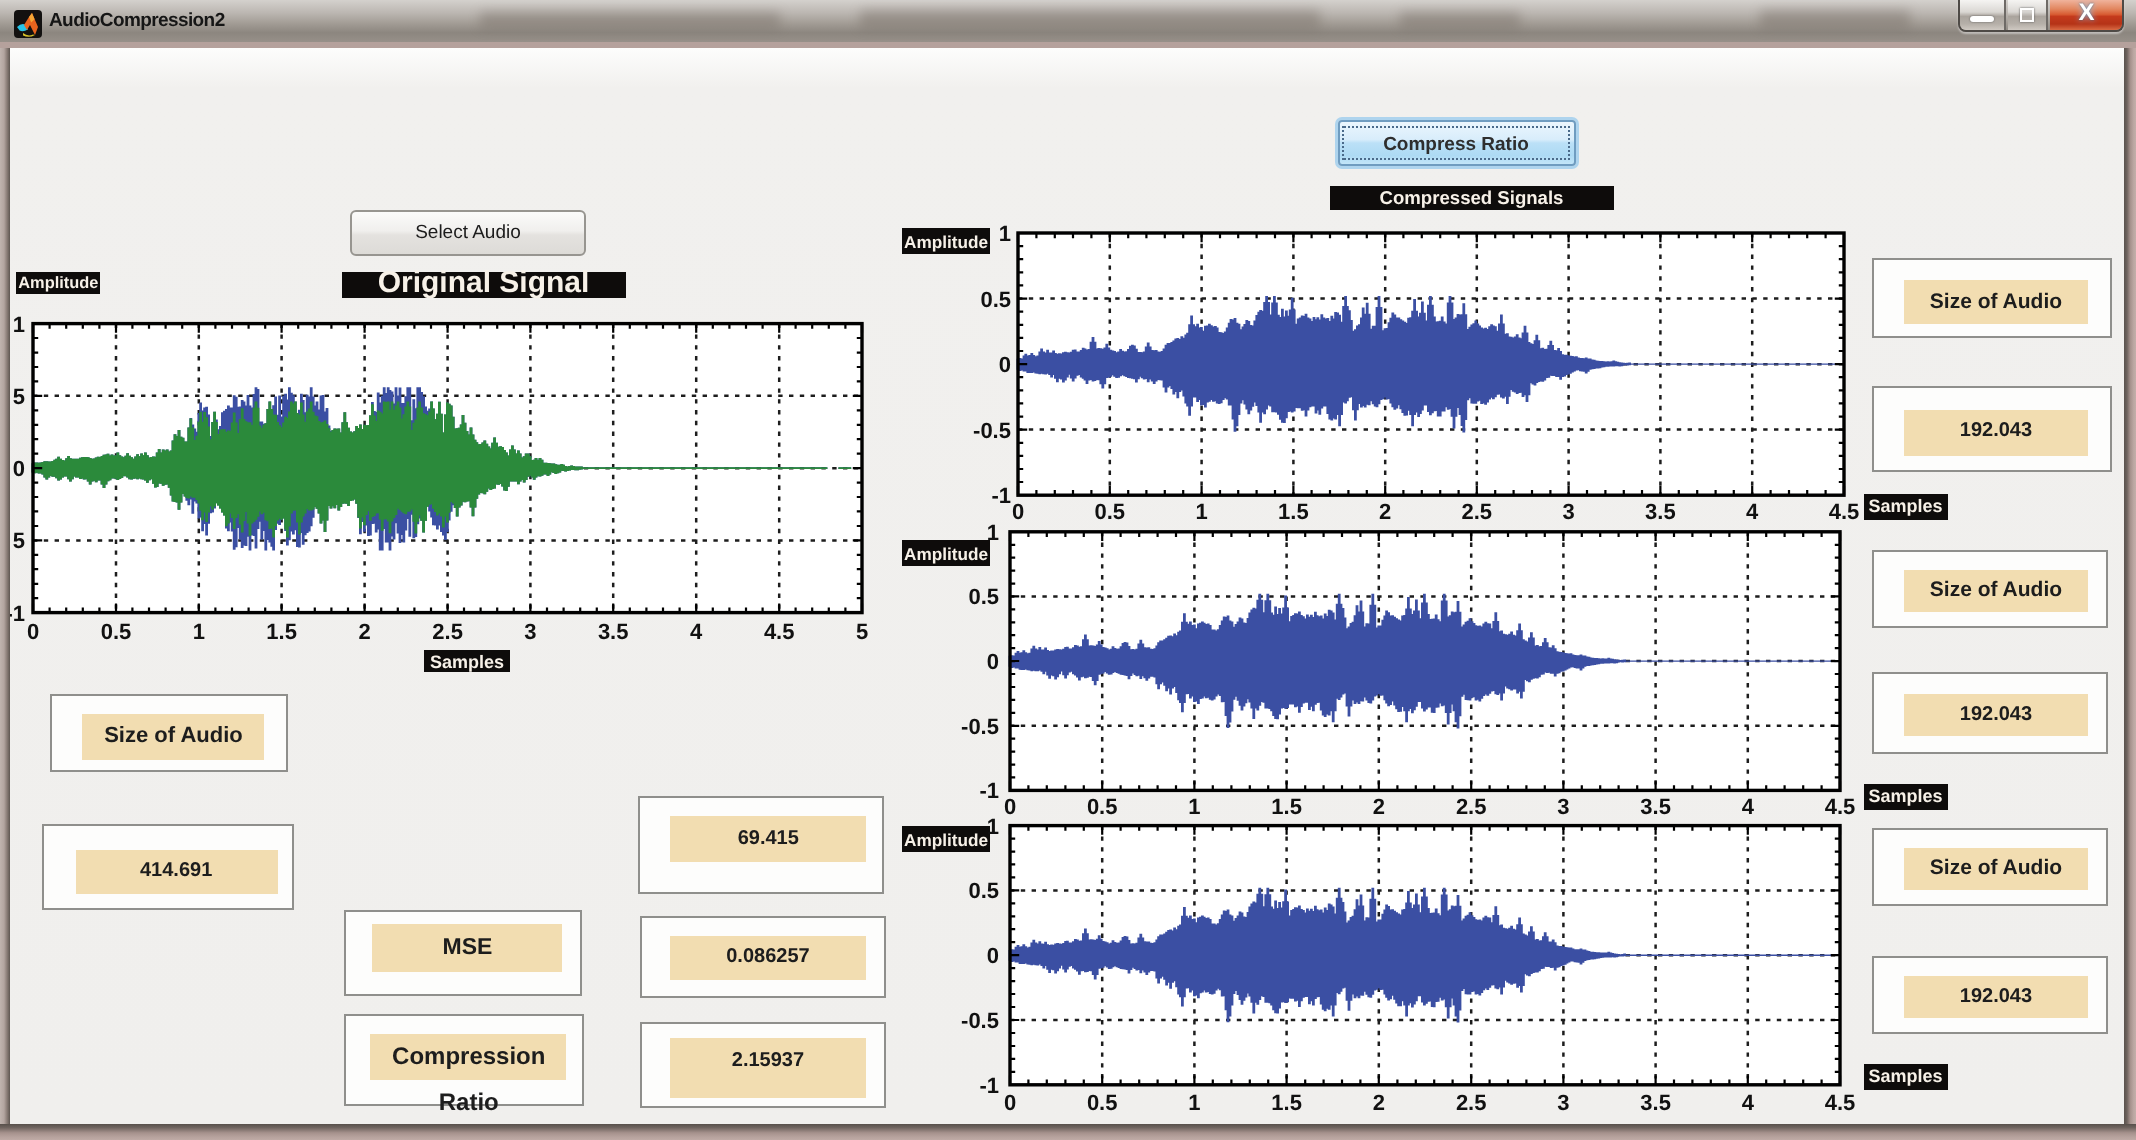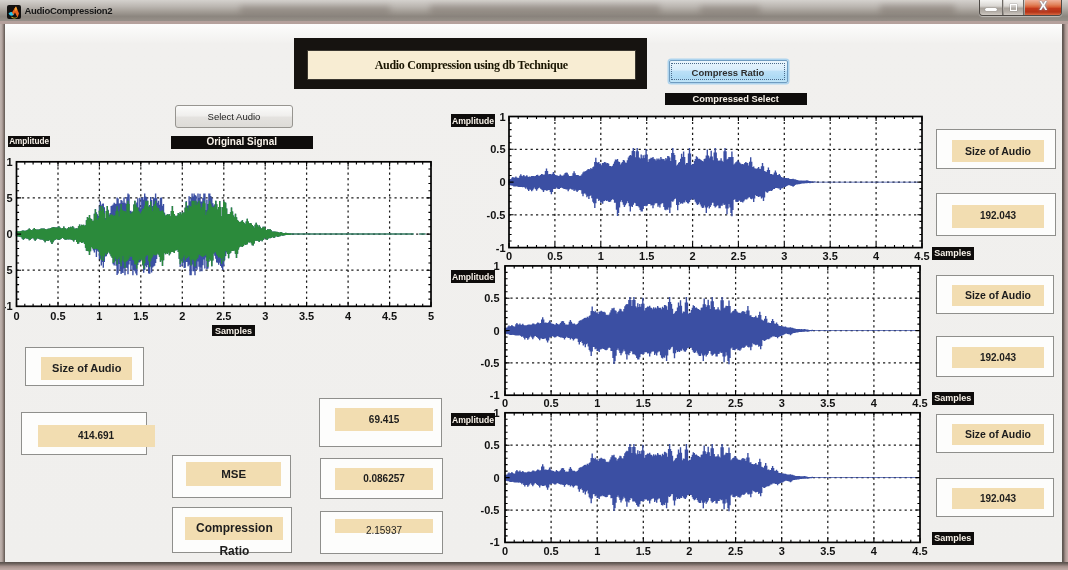--- a/index.html
+++ b/index.html
@@ -37,57 +37,54 @@
  </div>
  <div style="position:absolute;left:24.3px;top:0;width:20.4px;height:100%;background:linear-gradient(#f5f4f2 0%,#dad7d3 40%,#aaa49d 55%,#b6b0a9 80%,#cfc9c2 100%);border-right:1px solid #6e6a66;">
    <div style="position:absolute;left:6px;top:4px;width:7.5px;height:6.5px;border:1.6px solid #fff;box-shadow:0 0 1px #555;background:rgba(200,200,200,0.2);"></div>
  </div>
  <div style="position:absolute;left:45.7px;top:0;right:0;height:100%;background:linear-gradient(#f0b39c 0%,#e2865f 30%,#d85c33 48%,#c43a1c 55%,#b53317 80%,#d96a43 100%);">
    <div style="position:absolute;left:0;top:0;width:100%;height:100%;font-weight:bold;font-size:12px;color:#fff;text-align:center;line-height:13px;text-shadow:0 0 3px #8fc0e8,0 0 1px #345;">X</div>
  </div>
 </div>
  </div>
  <div id="client">
-  <div style="left:288.5px;top:13.8px;width:353.5px;height:51.0px;background:#161310;">
-        <div style="position:absolute;left:13px;top:12px;right:11px;bottom:9px;background:#f8edd3;border:1px solid #3c3830;color:#191400;font-family:'Liberation Serif',serif;font-weight:bold;font-size:12px;letter-spacing:-0.3px;text-align:center;line-height:28px;">Audio Compression using db Technique</div>
-      </div>
       <div style="left:663.5px;top:36.0px;width:119.0px;height:22.5px;background:linear-gradient(#ebf6fd 0%,#d8edfb 42%,#bbe0f7 50%,#addaf4 80%,#c2e5f8 100%);border:1.5px solid #6f9cc0;border-radius:2px;box-shadow:0 0 0 1.5px #aed4ee;">
         <div style="position:absolute;left:1.5px;top:1.5px;right:1.5px;bottom:1.5px;border:1px dotted #4a6a8a;color:#2e2e2e;font-weight:bold;font-size:9.5px;text-align:center;line-height:18px;">Compress Ratio</div>
       </div>
-      <div style="left:659.5px;top:68.5px;width:142.5px;height:12.0px;background:#0e0c0b;color:#f7f1e8;font-weight:bold;font-size:9.3px;line-height:12px;text-align:center;">Compressed Select</div>
+      <div style="left:659.5px;top:68.5px;width:142.5px;height:12.0px;background:#0e0c0b;color:#f7f1e8;font-weight:bold;font-size:9.3px;line-height:12px;text-align:center;">Compressed Signals</div>
       <div style="left:170.0px;top:81.0px;width:118.0px;height:23.3px;background:linear-gradient(#fbfbfa 0%,#f0efed 45%,#e4e2df 55%,#dddbd7 100%);border:1px solid #979590;border-radius:3px;color:#1c1c1c;font-weight:normal;font-size:9.5px;text-align:center;line-height:22px;">Select Audio</div>
-      <div style="left:165.5px;top:112.3px;width:142.5px;height:12.3px;background:#0e0c0b;color:#f7f1e8;font-weight:bold;font-size:10px;line-height:12px;text-align:center;">Original Signal</div>
+      <div style="left:165.5px;top:112.3px;width:142.5px;height:12.3px;background:#0e0c0b;color:#f7f1e8;font-weight:bold;font-size:15px;line-height:12px;text-align:center;">Original Signal</div>
       <div style="left:3.4px;top:112.3px;width:41.5px;height:11.0px;background:#0e0c0b;color:#f7f1e8;font-weight:bold;font-size:8.2px;line-height:11px;text-align:center;">Amplitude</div>
       <div style="left:446.0px;top:89.5px;width:44.0px;height:13.5px;background:#0e0c0b;color:#f7f1e8;font-weight:bold;font-size:8.6px;line-height:14px;text-align:center;">Amplitude</div>
       <div style="left:446.0px;top:245.5px;width:44.0px;height:13.5px;background:#0e0c0b;color:#f7f1e8;font-weight:bold;font-size:8.6px;line-height:14px;text-align:center;">Amplitude</div>
       <div style="left:446.0px;top:388.5px;width:44.0px;height:13.5px;background:#0e0c0b;color:#f7f1e8;font-weight:bold;font-size:8.6px;line-height:14px;text-align:center;">Amplitude</div>
       <div style="left:207.0px;top:300.5px;width:43.0px;height:11.5px;background:#0e0c0b;color:#f7f1e8;font-weight:bold;font-size:9px;line-height:12px;text-align:center;">Samples</div>
       <div style="left:926.5px;top:223.0px;width:42.5px;height:13.0px;background:#0e0c0b;color:#f7f1e8;font-weight:bold;font-size:9px;line-height:13px;text-align:center;">Samples</div>
       <div style="left:926.5px;top:367.5px;width:42.5px;height:13.0px;background:#0e0c0b;color:#f7f1e8;font-weight:bold;font-size:9px;line-height:13px;text-align:center;">Samples</div>
       <div style="left:926.5px;top:508.0px;width:42.5px;height:13.0px;background:#0e0c0b;color:#f7f1e8;font-weight:bold;font-size:9px;line-height:13px;text-align:center;">Samples</div>
       <div style="left:19.6px;top:323.2px;width:119.0px;height:38.8px;background:#fdfdfc;border:1px solid #8f8f8c;">
         <div style="position:absolute;left:15.4px;top:8.8px;width:91.5px;height:22.8px;background:#f2ddb1;color:#1d1d1d;font-weight:bold;font-size:11px;line-height:23px;text-align:center;">Size of Audio</div>
       </div>
       <div style="left:15.7px;top:387.9px;width:126.0px;height:43.1px;background:#fdfdfc;border:1px solid #8f8f8c;">
-        <div style="position:absolute;left:15.9px;top:12.0px;width:117px;height:22.5px;background:#f2ddb1;color:#1d1d1d;font-weight:bold;font-size:10px;line-height:22px;text-align:center;">414.691</div>
+        <div style="position:absolute;left:15.9px;top:12.0px;width:101px;height:22.5px;background:#f2ddb1;color:#1d1d1d;font-weight:bold;font-size:10px;line-height:22px;text-align:center;">414.691</div>
       </div>
       <div style="left:167.4px;top:431.0px;width:118.5px;height:43.0px;background:#fdfdfc;border:1px solid #8f8f8c;">
         <div style="position:absolute;left:12.9px;top:6.4px;width:94.9px;height:23.7px;background:#f2ddb1;color:#1d1d1d;font-weight:bold;font-size:11.5px;line-height:24px;text-align:center;">MSE</div>
       </div>
       <div style="left:167.4px;top:483.3px;width:119.8px;height:45.5px;background:#fdfdfc;border:1px solid #8f8f8c;">
         <div style="position:absolute;left:12.1px;top:8.6px;width:97.8px;height:22.8px;background:#f2ddb1;color:#1d1d1d;font-weight:bold;font-size:12px;line-height:23px;text-align:center;">Compression Ratio</div>
       </div>
       <div style="left:313.9px;top:373.5px;width:122.9px;height:49px;background:#fdfdfc;border:1px solid #8f8f8c;">
         <div style="position:absolute;left:15.1px;top:9.0px;width:98.3px;height:23.5px;background:#f2ddb1;color:#1d1d1d;font-weight:bold;font-size:10px;line-height:24px;text-align:center;">69.415</div>
       </div>
       <div style="left:314.8px;top:434.0px;width:122.9px;height:40.5px;background:#fdfdfc;border:1px solid #8f8f8c;">
         <div style="position:absolute;left:14.2px;top:8.5px;width:98.0px;height:22.5px;background:#f2ddb1;color:#1d1d1d;font-weight:bold;font-size:10px;line-height:22px;text-align:center;">0.086257</div>
       </div>
       <div style="left:314.8px;top:487.0px;width:123.2px;height:43.1px;background:#fdfdfc;border:1px solid #8f8f8c;">
-        <div style="position:absolute;left:14.2px;top:7.3px;width:98.0px;height:14px;background:#f2ddb1;color:#1d1d1d;font-weight:normal;font-size:10px;line-height:23px;text-align:center;">2.15937</div>
+        <div style="position:absolute;left:14.2px;top:7.3px;width:98.0px;height:30px;background:#f2ddb1;color:#1d1d1d;font-weight:bold;font-size:10px;line-height:23px;text-align:center;">2.15937</div>
       </div>
       <div style="left:930.8px;top:105.2px;width:119.8px;height:39.5px;background:#fdfdfc;border:1px solid #8f8f8c;">
         <div style="position:absolute;left:15.2px;top:9.8px;width:92.0px;height:21.8px;background:#f2ddb1;color:#1d1d1d;font-weight:bold;font-size:10.5px;line-height:22px;text-align:center;">Size of Audio</div>
       </div>
       <div style="left:930.8px;top:169.2px;width:119.8px;height:42.6px;background:#fdfdfc;border:1px solid #8f8f8c;">
         <div style="position:absolute;left:15.2px;top:11.0px;width:92.0px;height:22.4px;background:#f2ddb1;color:#1d1d1d;font-weight:bold;font-size:10px;line-height:22px;text-align:center;">192.043</div>
       </div>
       <div style="left:931.3px;top:251.2px;width:117.5px;height:39.2px;background:#fdfdfc;border:1px solid #8f8f8c;">
         <div style="position:absolute;left:14.7px;top:8.8px;width:92.0px;height:21.0px;background:#f2ddb1;color:#1d1d1d;font-weight:bold;font-size:10.5px;line-height:21px;text-align:center;">Size of Audio</div>
       </div>

